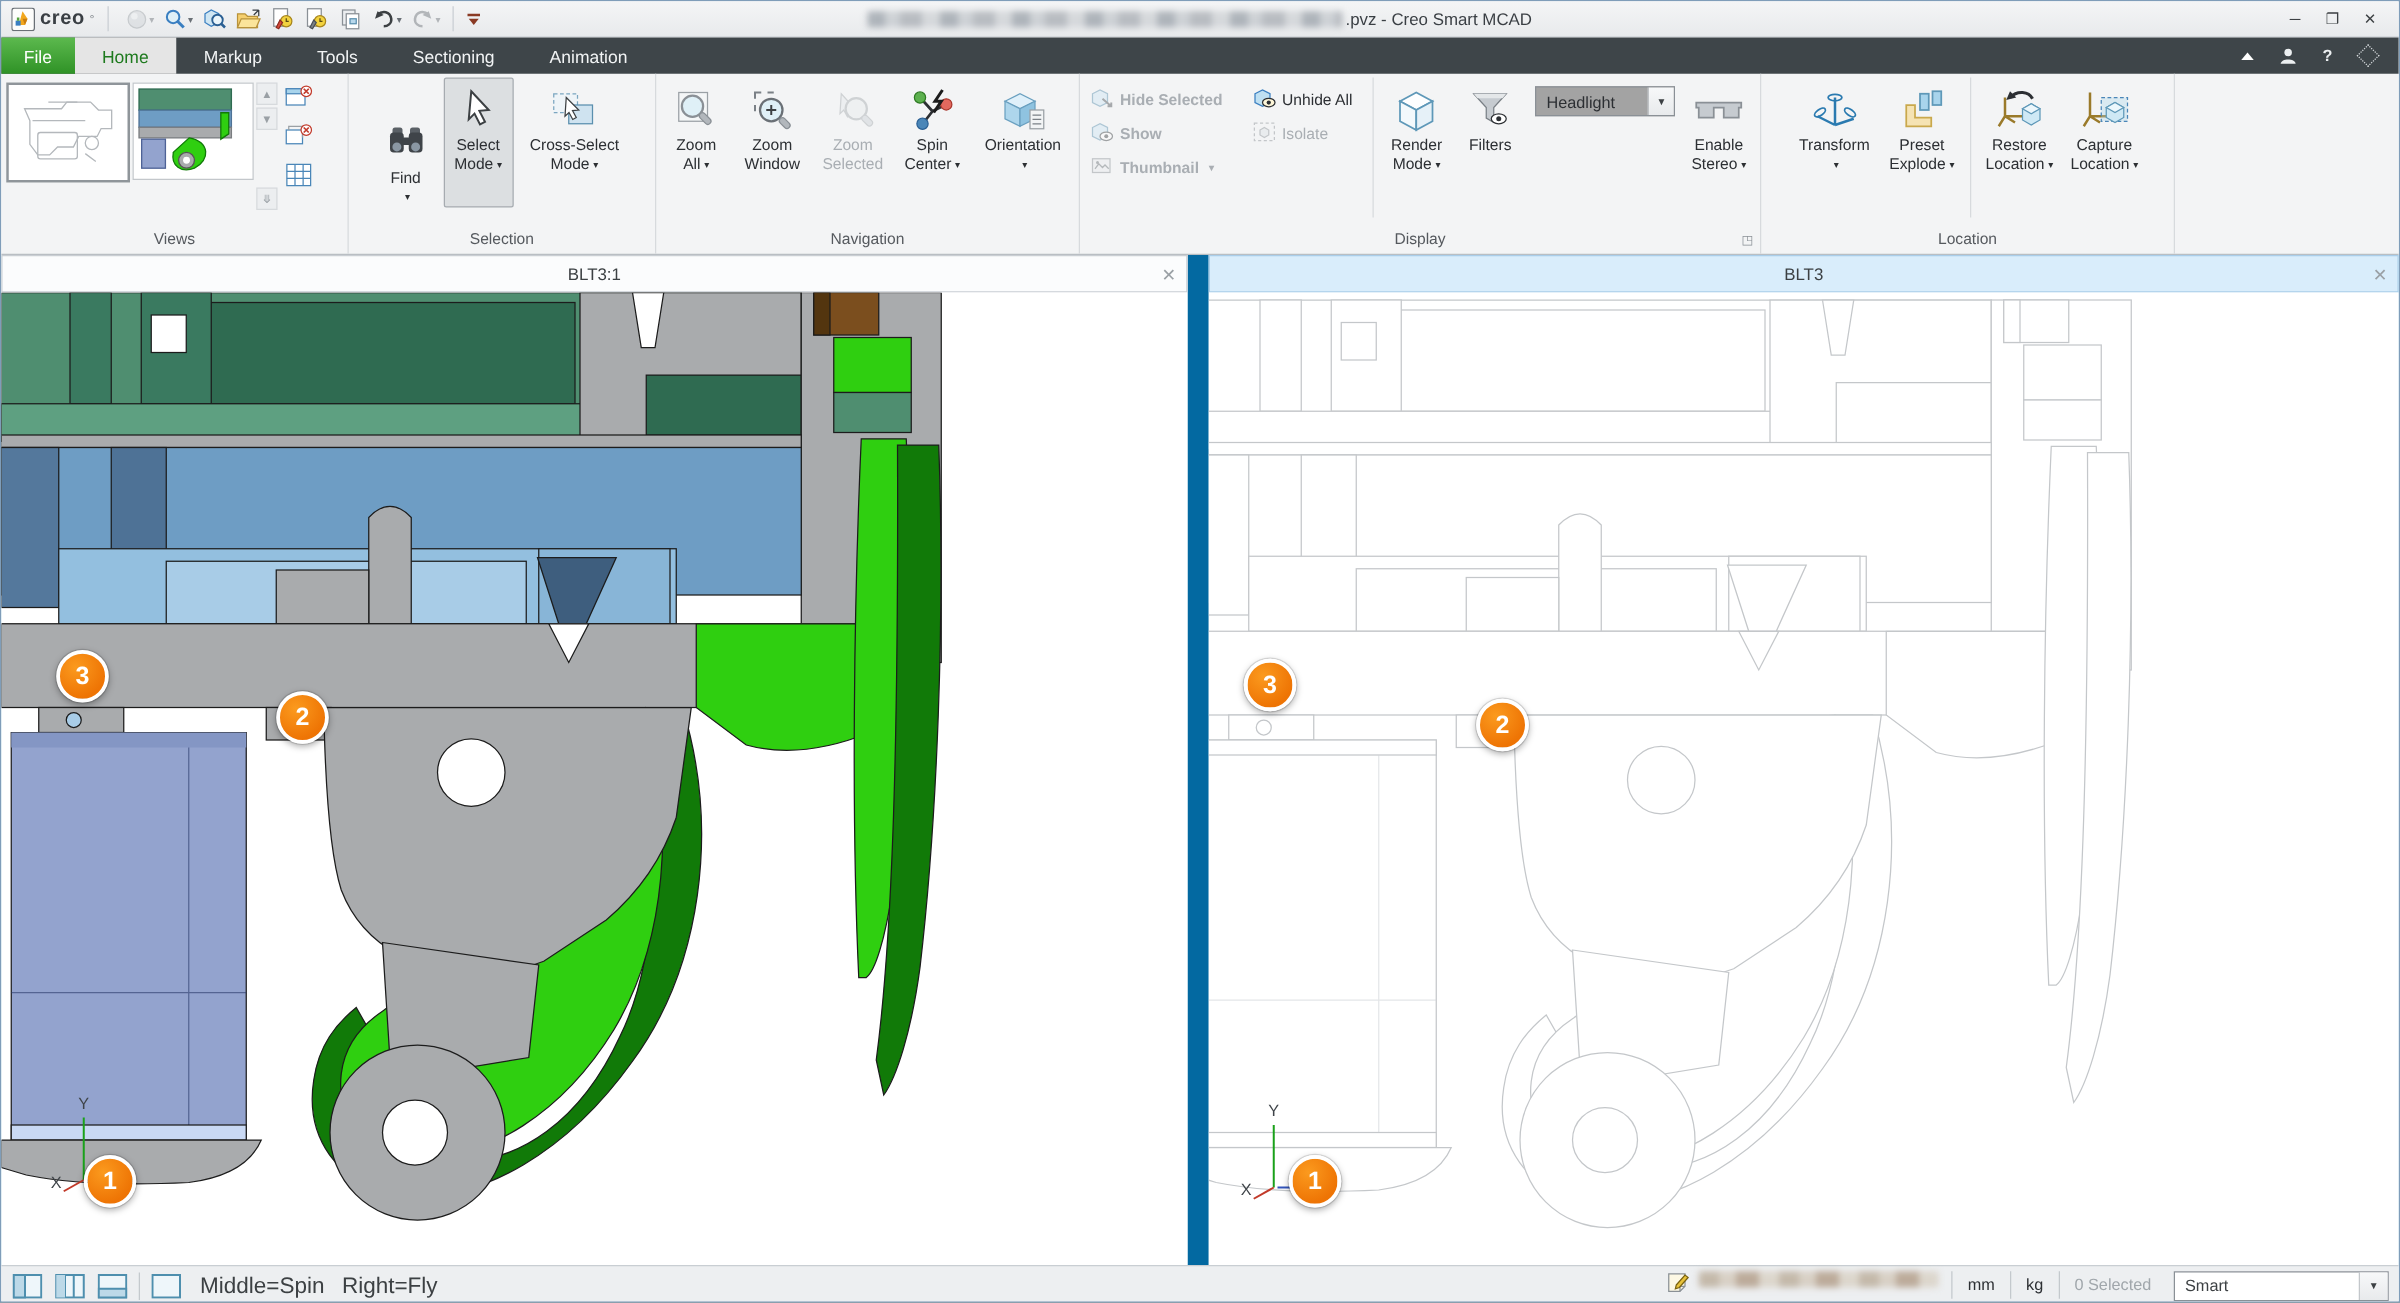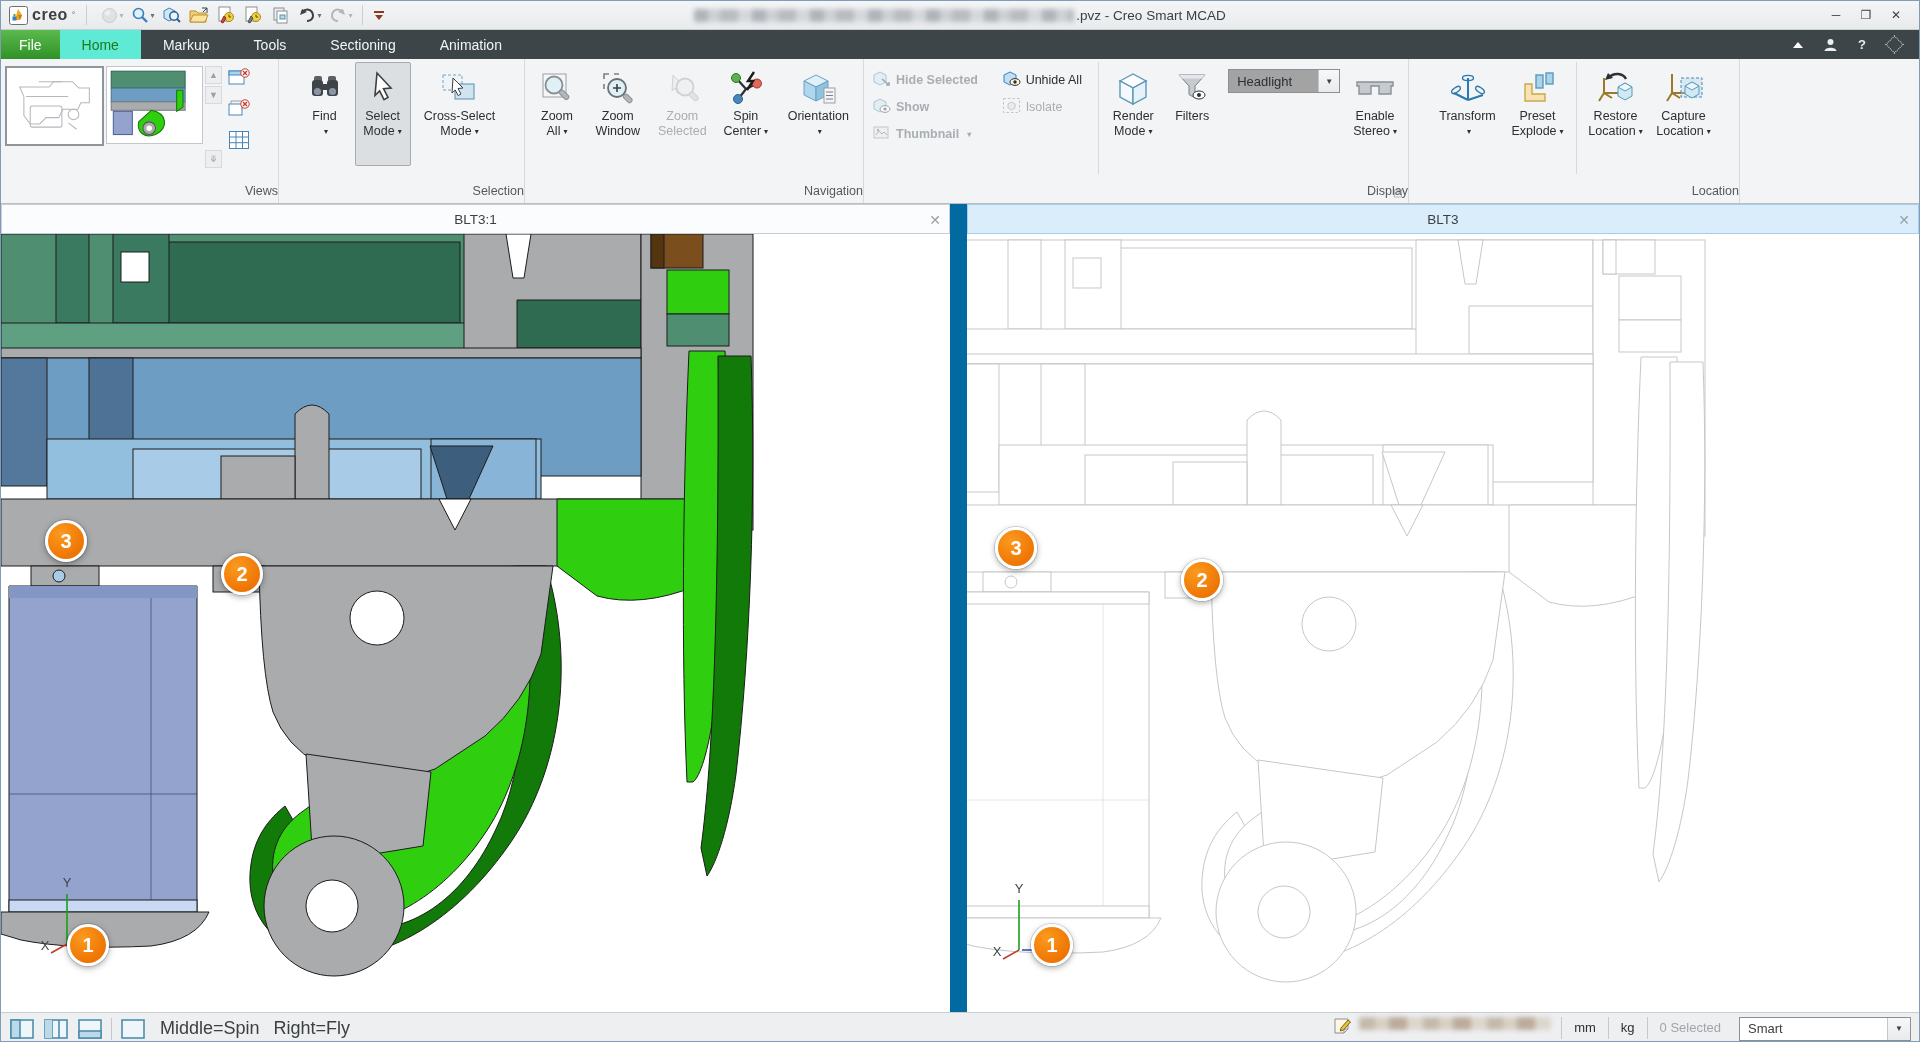--- a/index.html
+++ b/index.html
@@ -22,29 +22,29 @@
   .redact{height:13px;border-radius:2px;filter:blur(2.5px);
           background:repeating-linear-gradient(90deg,#aeb4ba 0 14px,#cdd1d5 14px 26px,#b8bcc1 26px 44px,#d5d8db 44px 58px);}
   .redact.warm{background:repeating-linear-gradient(90deg,#c4b9aa 0 16px,#d8d0c5 16px 30px,#bcab9a 30px 48px,#dcd6cc 48px 64px);}
   .tb-title{font-size:13.5px;color:#3a3f44;}
   .tb-right{margin-left:auto;display:flex;align-items:center;gap:4px;padding-right:10px;}
   .winbtn{width:26px;height:20px;display:flex;align-items:center;justify-content:center;color:#3c4043;font-size:12px;}
   
   #tabbar{height:29px;background:#3e4549;display:flex;align-items:stretch;position:relative;}
   .tab{display:flex;align-items:center;justify-content:center;padding:0 22px;color:#f2f4f5;font-size:14px;cursor:default;}
   .tab.file{background:linear-gradient(#5cb94e,#2f9226);color:#fff;padding:0 18px;}
-  .tab.active{background:#5eead4;color:#1e7a1e;}
+  .tab.active{background:#e5e5e5;color:#1e7a1e;}
   .tabbar-icons{margin-left:auto;display:flex;align-items:center;gap:14px;padding-right:16px;color:#eceff1;}
   .tabbar-icons .ti{display:flex;align-items:center;justify-content:center;width:18px;height:18px;font-size:13px;}
   .gem{width:11px;height:11px;border:1px dotted #d5d9dc;transform:rotate(45deg);}
   
   #ribbon{height:145px;background:#f3f4f5;border-bottom:1px solid #b9bec3;display:flex;box-sizing:border-box;}
   .rgroup{position:relative;border-right:1px solid #d7dadd;box-sizing:border-box;display:flex;flex-direction:column;}
   .rg-content{flex:1;display:flex;align-items:flex-start;padding:3px 4px 0 4px;gap:2px;}
-  .rg-label{height:21px;text-align:right;font-size:12.5px;color:#55595e;line-height:18px;}
+  .rg-label{height:21px;text-align:center;font-size:12.5px;color:#55595e;line-height:18px;}
   .rbtn{width:64px;min-width:56px;height:104px;display:flex;flex-direction:column;align-items:center;border:1px solid transparent;
         border-radius:2px;padding-top:4px;box-sizing:border-box;}
   .rbtn .ric{height:42px;display:flex;align-items:center;justify-content:center;}
   .rl1,.rl2{font-size:12.5px;color:#2c2f33;line-height:15px;text-align:center;white-space:nowrap;}
   .cr{font-style:normal;font-size:8px;color:#2c2f33;margin-left:3px;vertical-align:1px;}
   .rbtn.pressed{background:#dcdfe1;border-color:#a6abb0;}
   .rbtn.disabled .rl1,.rbtn.disabled .rl2,.rbtn.disabled .cr{color:#a9aeb3;}
   .rbtn.disabled .ric{opacity:.4;}
   
   .thumb{width:95px;height:76px;background:#fff;border:1px solid #c3c7cb;margin-top:4px;}
@@ -287,21 +287,21 @@
                 <rect x="1.5" y="1.5" width="19" height="17" fill="#fff" stroke="#4a86b8"></rect>
                 <path d="M8,1.5 v17 M14.5,1.5 v17 M1.5,7 h19 M1.5,12.7 h19" stroke="#4a86b8"></path>
               </svg></span>
         </div>
       </div>
       <div class="rg-label">Views</div>
     </div>
 
     <div class="rgroup" style="width:246px;">
       <div class="rg-content" style="justify-content:center;">
-        <div class="rbtn" style="width:54px;">
+        <div class="rbtn" style="width:54px;justify-content:flex-end;">
           <span class="ric">
               <svg width="32" height="32" viewBox="0 0 32 32">
                 <rect x="5" y="4" width="8" height="6" rx="2" fill="#5a6066"></rect>
                 <rect x="19" y="4" width="8" height="6" rx="2" fill="#5a6066"></rect>
                 <rect x="3" y="8" width="11" height="16" rx="3" fill="#3f4449"></rect>
                 <rect x="18" y="8" width="11" height="16" rx="3" fill="#3f4449"></rect>
                 <rect x="13" y="12" width="6" height="6" fill="#3f4449"></rect>
                 <circle cx="8.5" cy="19.5" r="3.6" fill="#8a97a3"></circle>
                 <circle cx="23.5" cy="19.5" r="3.6" fill="#8a97a3"></circle>
               </svg>

